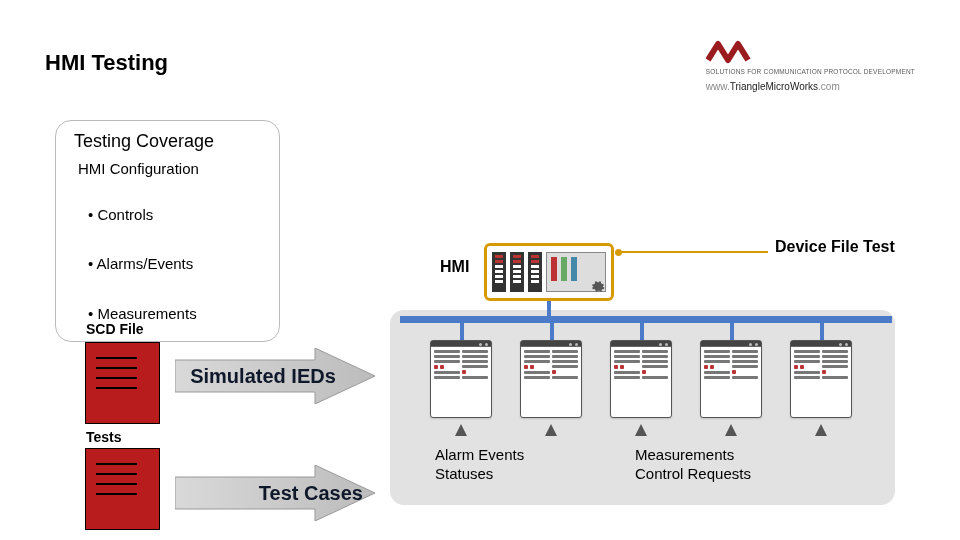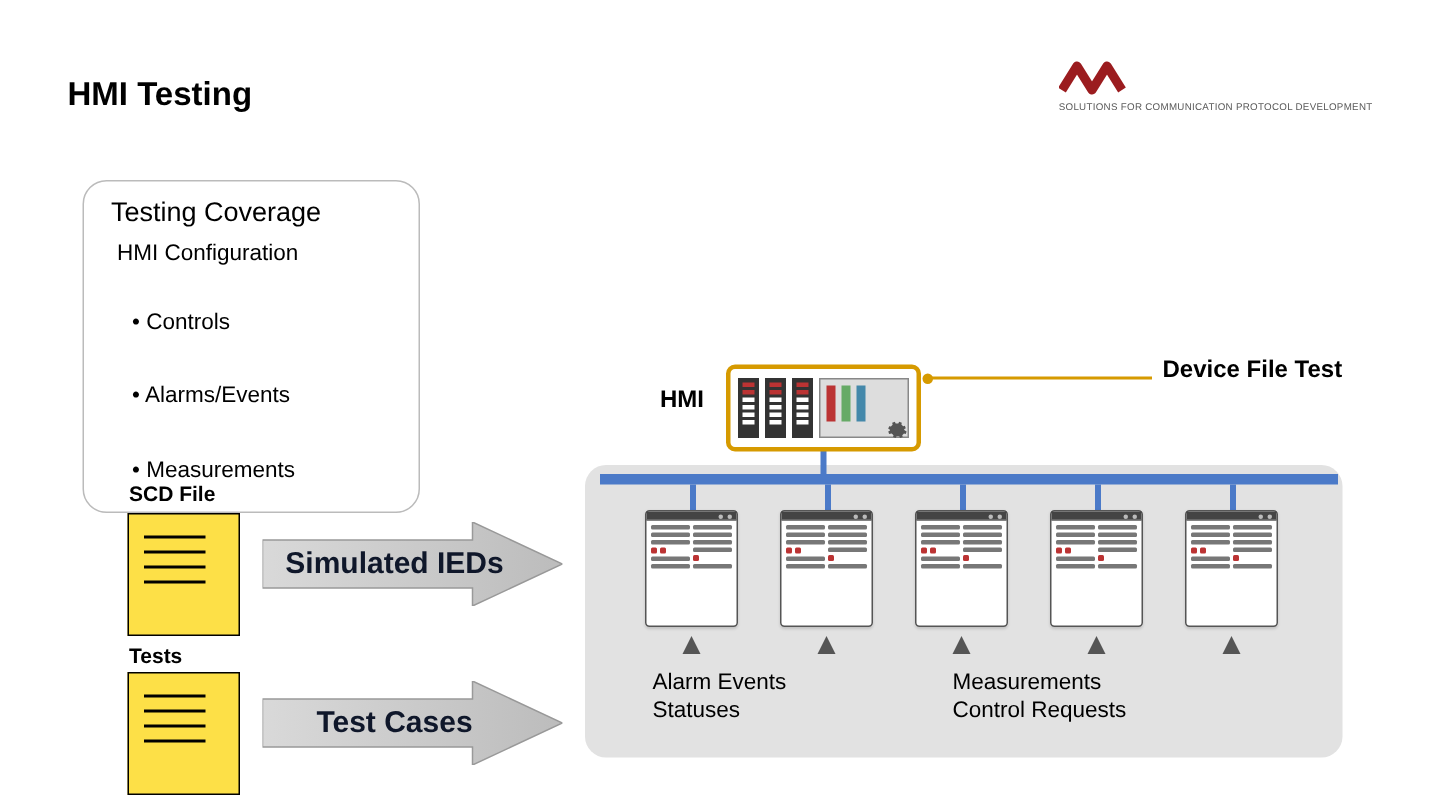--- a/index.html
+++ b/index.html
@@ -78,21 +78,21 @@
   }
   .coverage li::before {
     content: "• ";
   }
 
   
   .doc {
     position: absolute;
     width: 75px;
     height: 82px;
-    background: #fde047;
+    background: #b91c1c;
     border: 1.5px solid #000;
   }
   .doc::before,
   .doc::after {
     content: "";
     position: absolute;
     left: 10px; right: 22px;
     height: 2px;
     background: #000;
   }
@@ -117,21 +117,21 @@
     align-items: center;
     justify-content: center;
     font-size: 20px;
     font-weight: 700;
     color: #0f172a;
     height: 56px;
   }
   .bigarrow svg { position:absolute; inset:0; width:100%; height:100%; z-index:-1; }
   .arrow-txt { position: relative; z-index: 2; left:-12px; }
   #arr-sim { top: 348px; left: 175px; width: 200px; }
-  #arr-tc  { top: 454px; left: 175px; width: 200px; }
+  #arr-tc  { top: 465px; left: 175px; width: 200px; justify-content: flex-end; }
 
   
   .sim-area {
     position: absolute;
     top: 310px;
     left: 390px;
     width: 505px;
     height: 195px;
     background: #e2e2e2;
     border-radius: 14px;
@@ -277,20 +277,23 @@
 
 <div class="title">HMI Testing</div>
 
 <div class="logo-blk">
   <div class="logo-top">
     <svg class="logo-svg" viewBox="0 0 46 28">
       <path d="M2 22 L12 6 L22 22 L32 6 L42 22" fill="none" stroke="#9b1c1f" stroke-width="6" stroke-linejoin="round"></path>
     </svg>
   </div>
   <div class="logo-tag">SOLUTIONS FOR COMMUNICATION PROTOCOL DEVELOPMENT</div>
+  <div class="logo-url">
+    <span class="dim">www.</span><span>TriangleMicroWorks</span><span class="dim">.com</span>
+  </div>
 </div>
 
 <div class="coverage">
   <h3>Testing Coverage</h3>
   <div class="sub">HMI Configuration</div>
   <ul>
     <li>Controls</li>
     <li>Alarms/Events</li>
     <li>Measurements</li>
   </ul>

